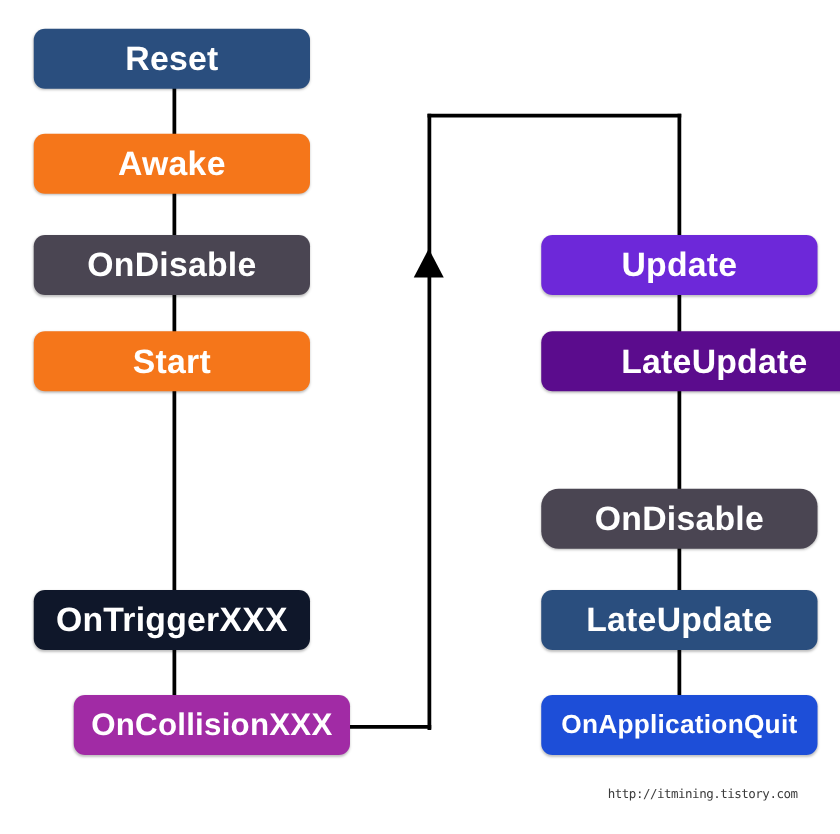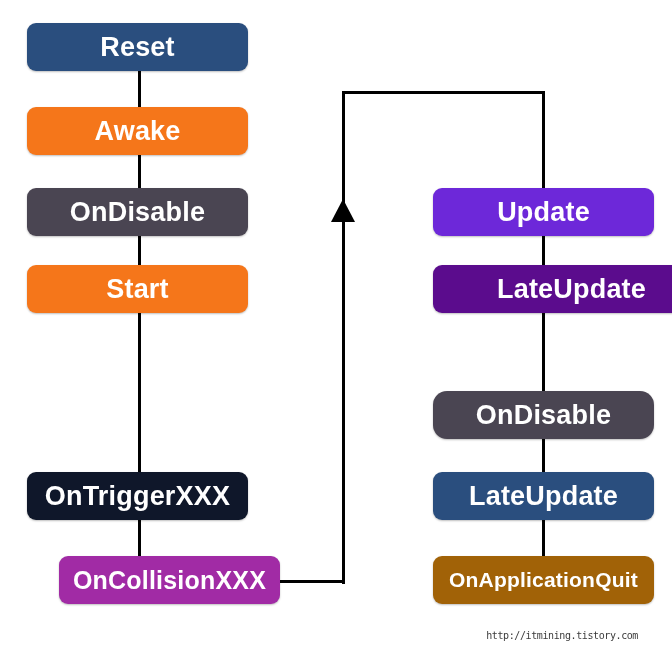--- a/index.html
+++ b/index.html
@@ -97,17 +97,17 @@
   <div class="node col-left" id="n-awake" style="background-color: rgb(245, 118, 26);">Awake</div>
   <div class="node col-left" id="n-onenable" style="background-color: rgb(74, 69, 82);">OnDisable</div>
   <div class="node col-left" id="n-start" style="background-color: rgb(245, 118, 26);">Start</div>
   <div class="node col-left" id="n-ontrigger" style="background-color: #0f172a;">OnTriggerXXX</div>
   <div class="node col-left" id="n-oncollision" style="background-color: rgb(161, 43, 165); margin-left: 32px;">OnCollisionXXX</div>
 
   <div class="node col-right" id="n-update" style="background-color: #6d28d9;">Update</div>
   <div class="node col-right" id="n-lateupdate" style="background-color: rgb(91, 12, 141); padding-left: 28px;">LateUpdate</div>
   <div class="node col-right" id="n-ondisable" style="background-color: rgb(74, 69, 82); border-radius: 14px;">OnDisable</div>
   <div class="node col-right" id="n-ondestroy" style="background-color: rgb(42, 78, 126);">LateUpdate</div>
-  <div class="node col-right" id="n-onappquit" style="background-color: #a16207;">OnApplicationQuit</div>
+  <div class="node col-right" id="n-onappquit" style="background-color: #1d4ed8;">OnApplicationQuit</div>
 
   <div id="watermark">http://itmining.tistory.com</div>
 
 </div>
 
 </body></html>

